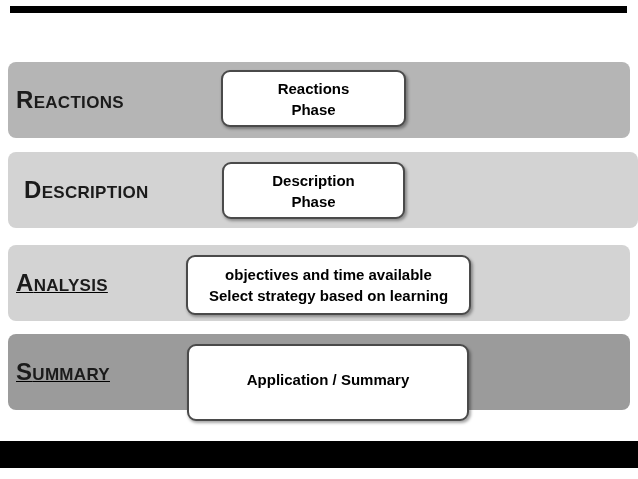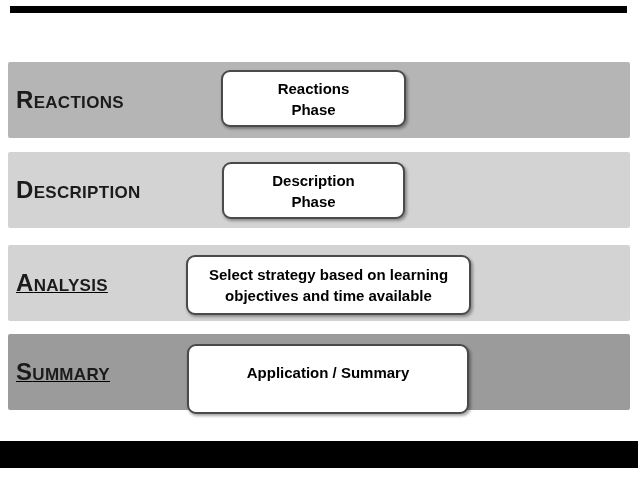--- a/index.html
+++ b/index.html
@@ -6,21 +6,21 @@
   .canvas{
     position:relative;width:638px;height:479px;background:#ffffff;
     font-family:"Liberation Sans",sans-serif;overflow:hidden;
   }
   .blackbar{position:absolute;}
   .topbar{left:10px;top:6px;width:617px;height:7px;}
   .bottombar{left:0;top:441px;width:638px;height:27px;}
 
   .row{
     position:absolute;left:8px;width:622px;height:76px;
-    border-radius:2px;display:flex;align-items:center;
+    border-radius:8px;display:flex;align-items:center;
   }
   .row-1{top:62px}
   .row-2{top:152px}
   .row-3{top:245px}
   .row-4{top:334px}
 
   .bar-label{
     display:block;padding-left:8px;font-weight:bold;color:#1b1b1b;
     font-size:17px;letter-spacing:0.3px;line-height:1;
   }
@@ -28,52 +28,52 @@
 
   .box{
     position:absolute;background:#ffffff;border:2px solid #4a4a4a;border-radius:9px;
     box-shadow:1.5px 2px 3px rgba(0,0,0,0.35);
     display:flex;flex-direction:column;justify-content:center;
     text-align:center;font-weight:bold;font-size:15px;line-height:21px;color:#000000;
   }
   .row-1 .box{left:213px;top:8px;width:181px;height:53px;}
   .row-2 .box{left:214px;top:10px;width:179px;height:53px;}
   .row-3 .box{left:178px;top:10px;width:281px;height:56px;}
-  .row-4 .box{left:179px;top:10px;width:278px;height:50px;justify-content:flex-start;padding-top:16px;}
+  .row-4 .box{left:179px;top:10px;width:278px;height:50px;justify-content:flex-start;padding-top:23px;}
 
   .box-line{display:block;min-height:21px;}
 </style>
 </head>
 <body>
 
 <div class="canvas">
 
   <div class="blackbar topbar" style="background: rgb(0, 0, 0);"></div>
 
   <div class="row row-1" style="background: rgb(181, 181, 181);">
     <div class="bar-label">REACTIONS</div>
     <div class="box">
       <span class="box-line">Reactions</span>
       <span class="box-line">Phase</span>
     </div>
   </div>
 
-  <div class="row row-2" style="background: rgb(211, 211, 211);">
+  <div class="row row-2" style="background: rgb(211, 211, 211); padding-left: 8px;">
     <div class="bar-label">DESCRIPTION</div>
     <div class="box">
       <span class="box-line">Description</span>
       <span class="box-line">Phase</span>
     </div>
   </div>
 
   <div class="row row-3" style="background: rgb(211, 211, 211); text-decoration: underline;">
     <div class="bar-label">ANALYSIS</div>
     <div class="box">
+      <span class="box-line">objectives and time available</span>
       <span class="box-line">Select strategy based on learning</span>
-      <span class="box-line">objectives and time available</span>
     </div>
   </div>
 
   <div class="row row-4" style="background: rgb(155, 155, 155); text-decoration: underline;">
     <div class="bar-label">SUMMARY</div>
     <div class="box">
       <span class="box-line">Application / Summary</span>
       <span class="box-line"></span>
     </div>
   </div>

